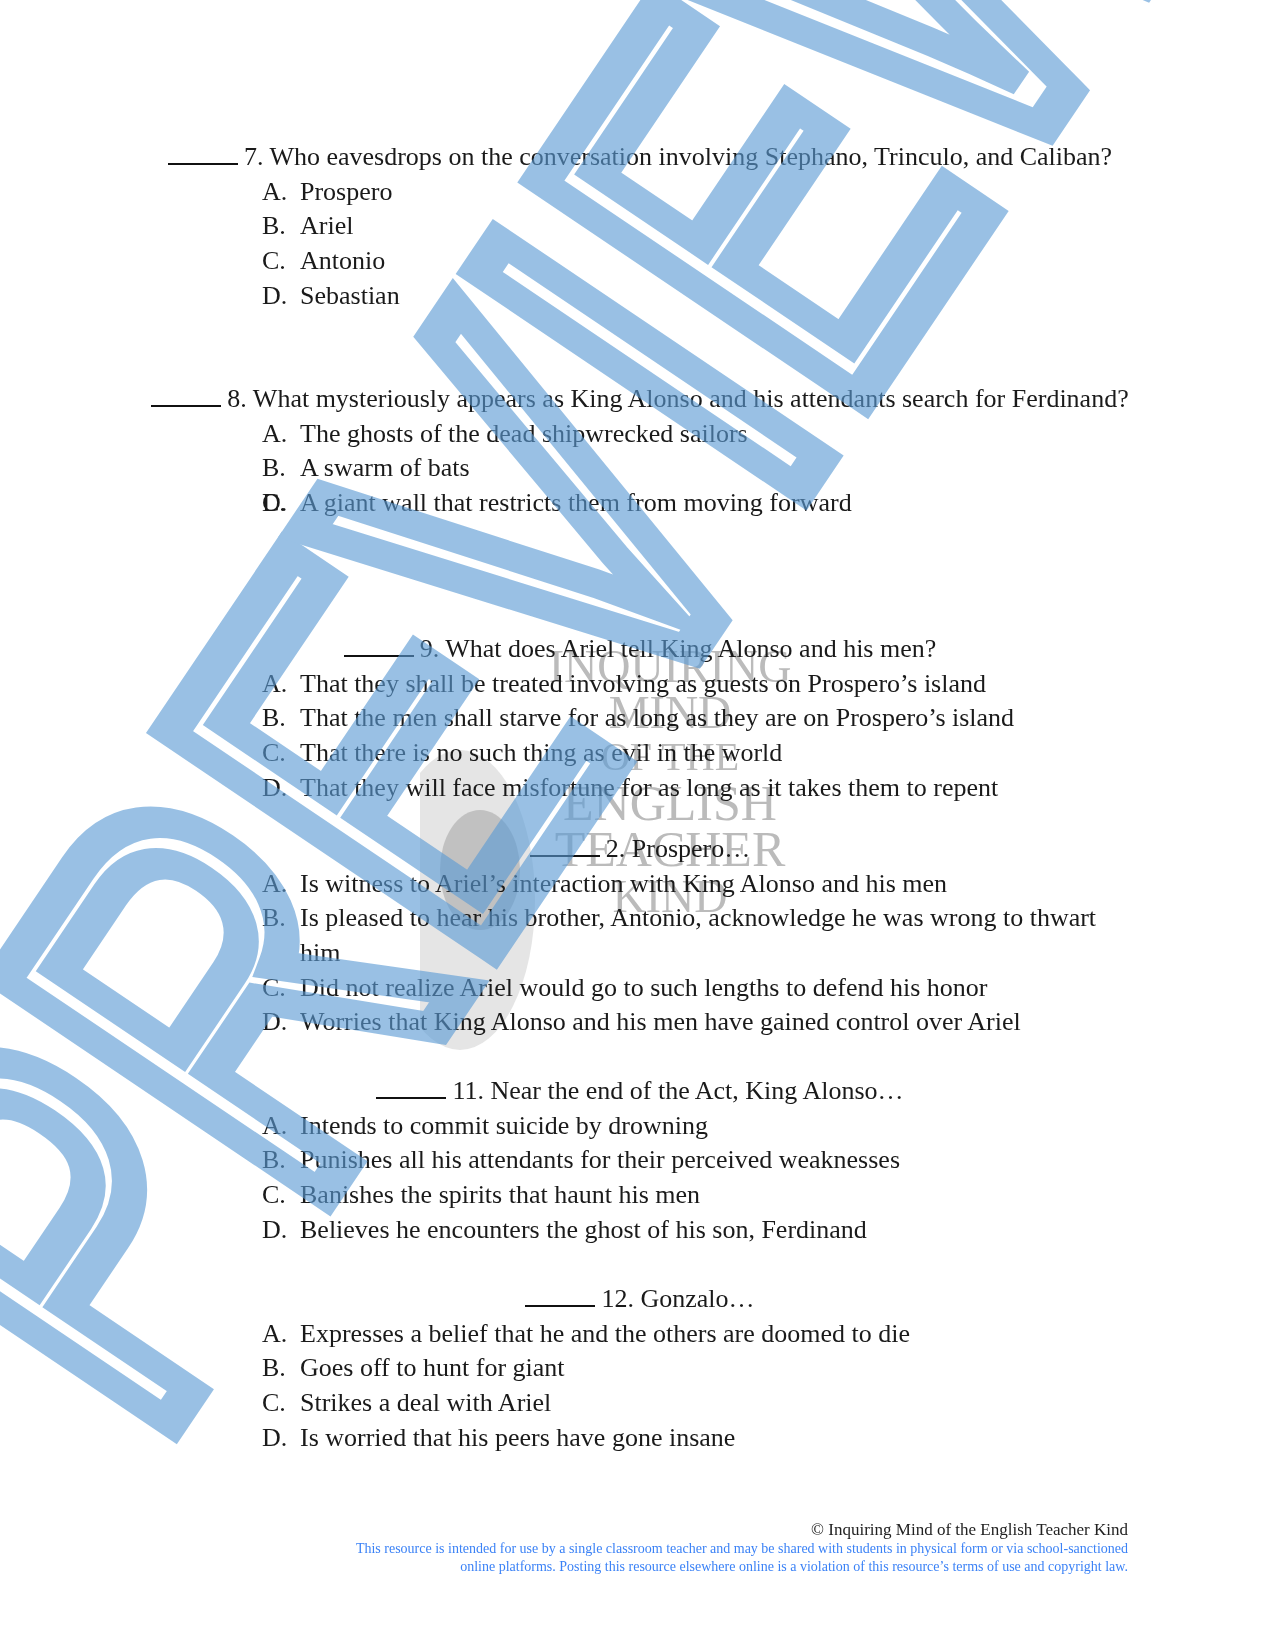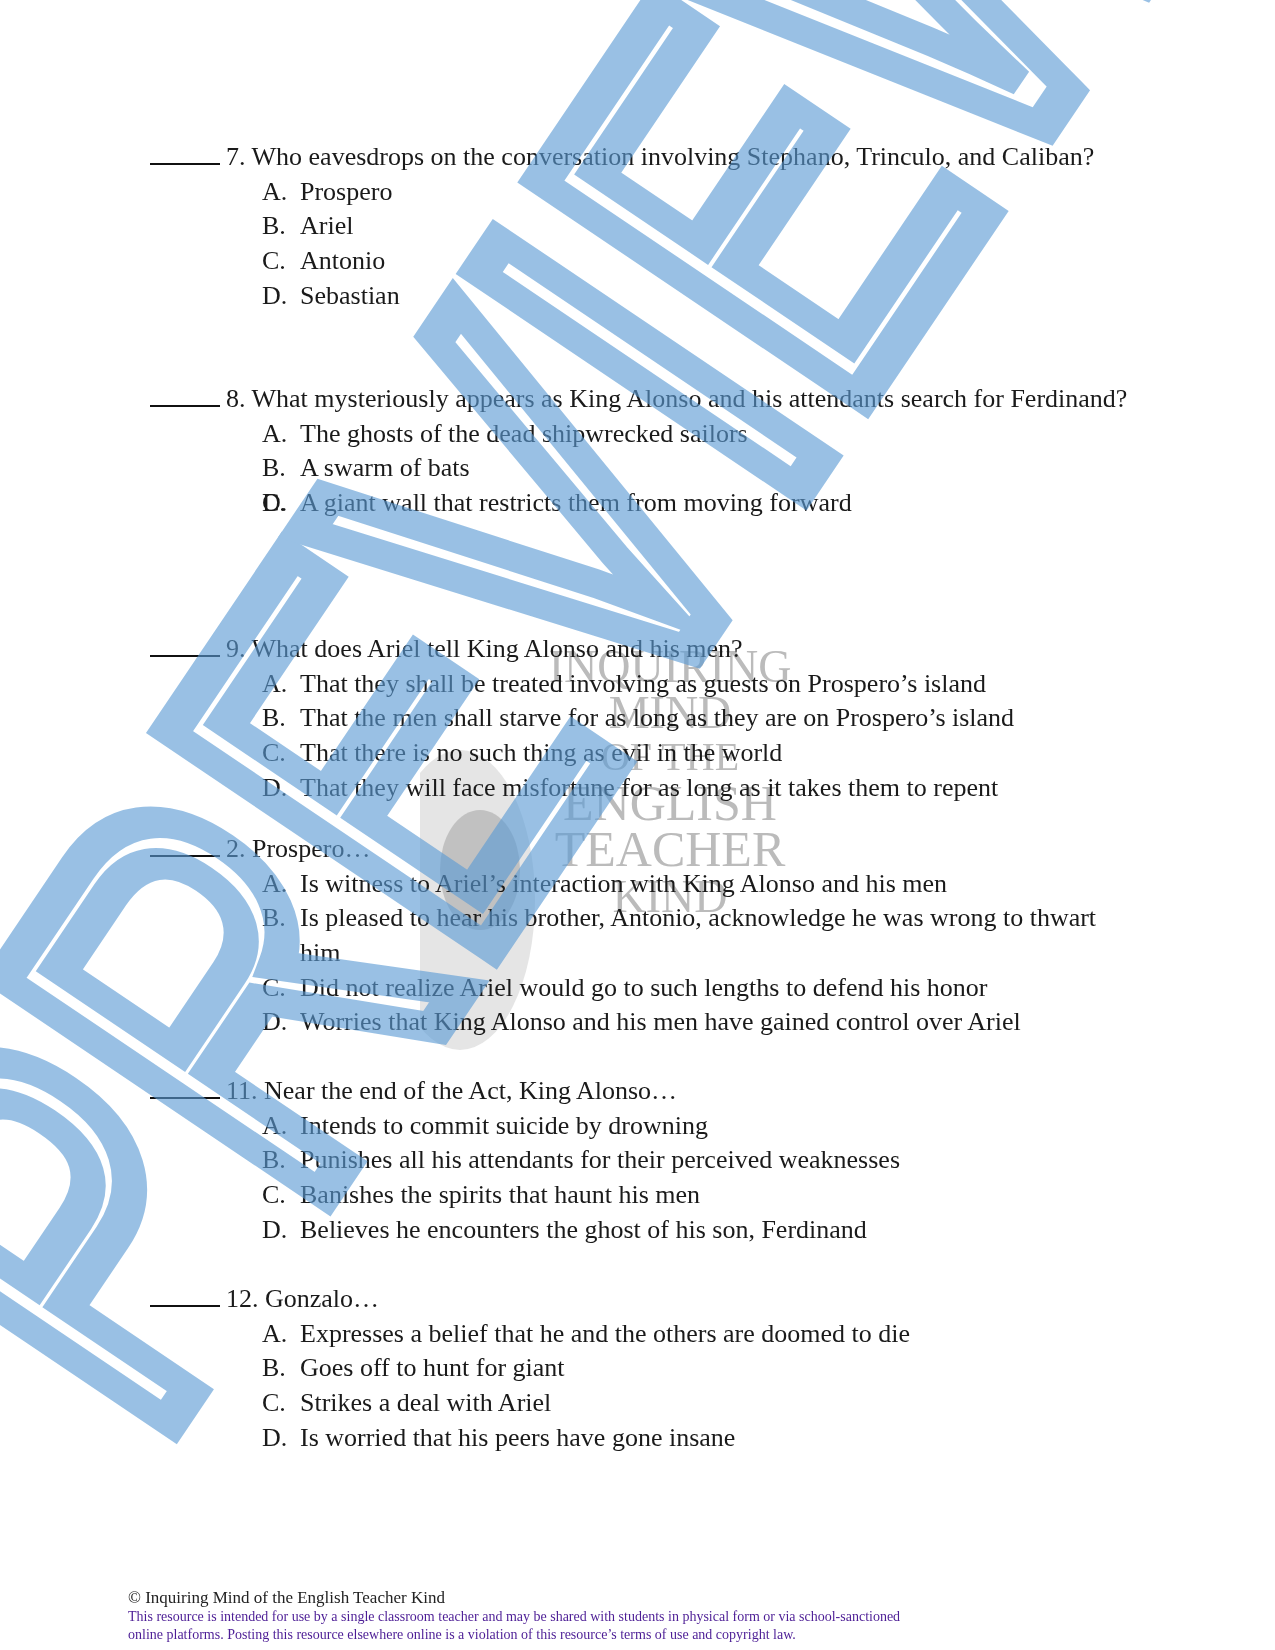--- a/index.html
+++ b/index.html
@@ -1,27 +1,27 @@
 <!DOCTYPE html>
 <html><head>
 <meta charset="utf-8">
 <style>
   html, body { margin: 0; padding: 0; background: #ffffff; }
   body { width: 1275px; height: 1650px; position: relative; overflow: hidden;
          font-family: "Liberation Serif", "DejaVu Serif", serif; color: #1a1a1a; }
   .page { position: absolute; left: 0; top: 0; width: 1275px; height: 1650px; }
   .question { position: absolute; left: 150px; width: 980px; }
-  .q-stem { font-size: 26px; line-height: 34.5px; margin: 0; }
+  .q-stem { font-size: 26px; line-height: 34.5px; margin: 0; text-align: center; }
   .blank { display: inline-block; width: 70px; border-bottom: 2px solid #111; height: 20px; vertical-align: baseline; margin-right: 6px; }
   .options { list-style: none; margin: 0; padding: 0; }
   .option { position: relative; padding-left: 150px; font-size: 26px; line-height: 34.7px; }
   .opt-letter { position: absolute; left: 112px; top: 0; }
-  .footer { position: absolute; right: 147px; top: 1588px; text-align: left; width: 1000px; }
+  .footer { position: absolute; right: 147px; top: 1520px; text-align: right; width: 1000px; }
   .footer-copy { font-size: 17px; color: #222; line-height: 20px; }
-  .footer-notice { font-size: 14px; color: #4c1d95; line-height: 18px; }
+  .footer-notice { font-size: 14px; color: #3b82f6; line-height: 18px; }
   .watermark-logo { position: absolute; left: 420px; top: 640px; width: 500px; height: 420px; pointer-events: none; }
   .preview-overlay { position: absolute; left: 0; top: 0; width: 1275px; height: 1650px; pointer-events: none; }
 </style>
 </head>
 <body>
 
 <div class="page">
 
   <svg class="watermark-logo" viewBox="0 0 500 420">
     <ellipse cx="40" cy="260" rx="75" ry="150" fill="#cfcfcf" opacity="0.55"></ellipse>

